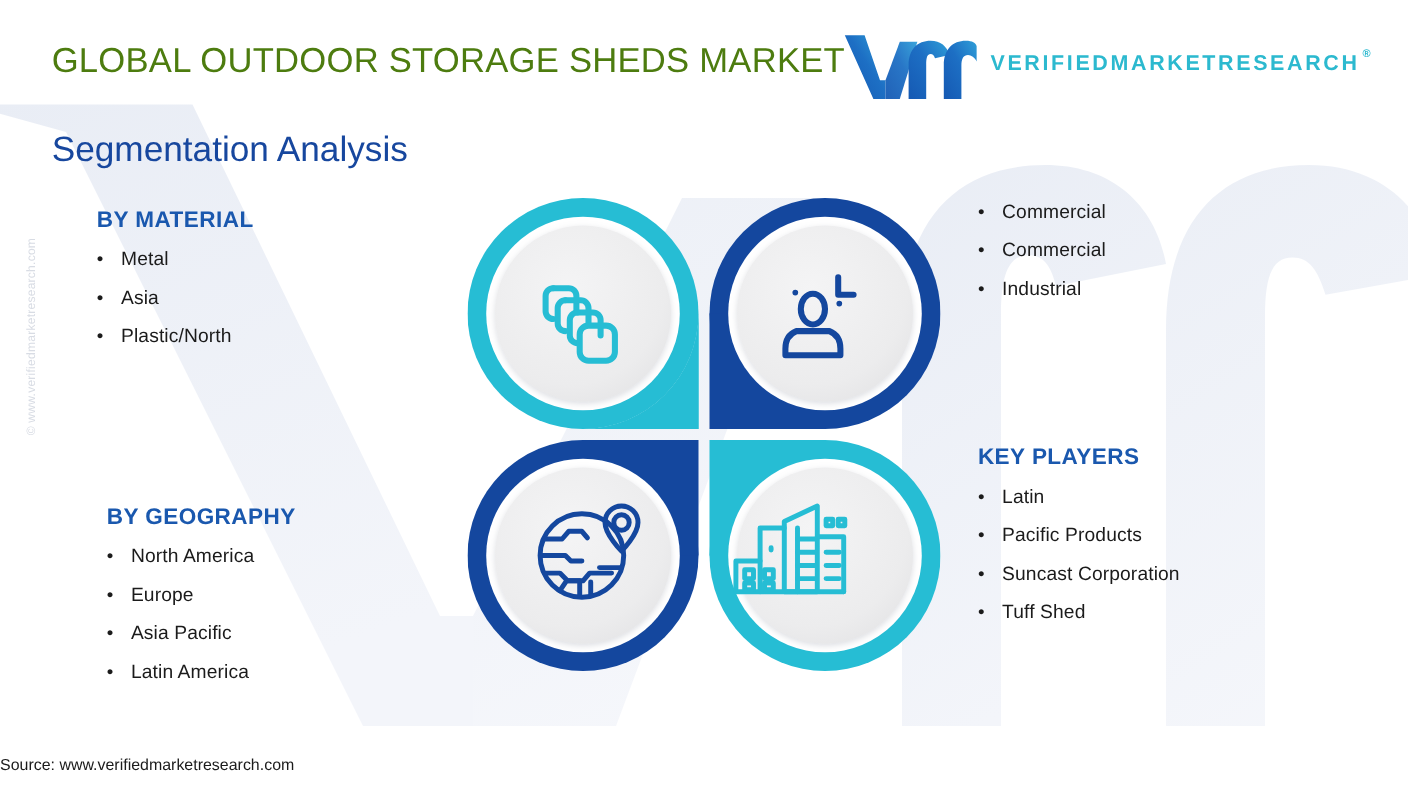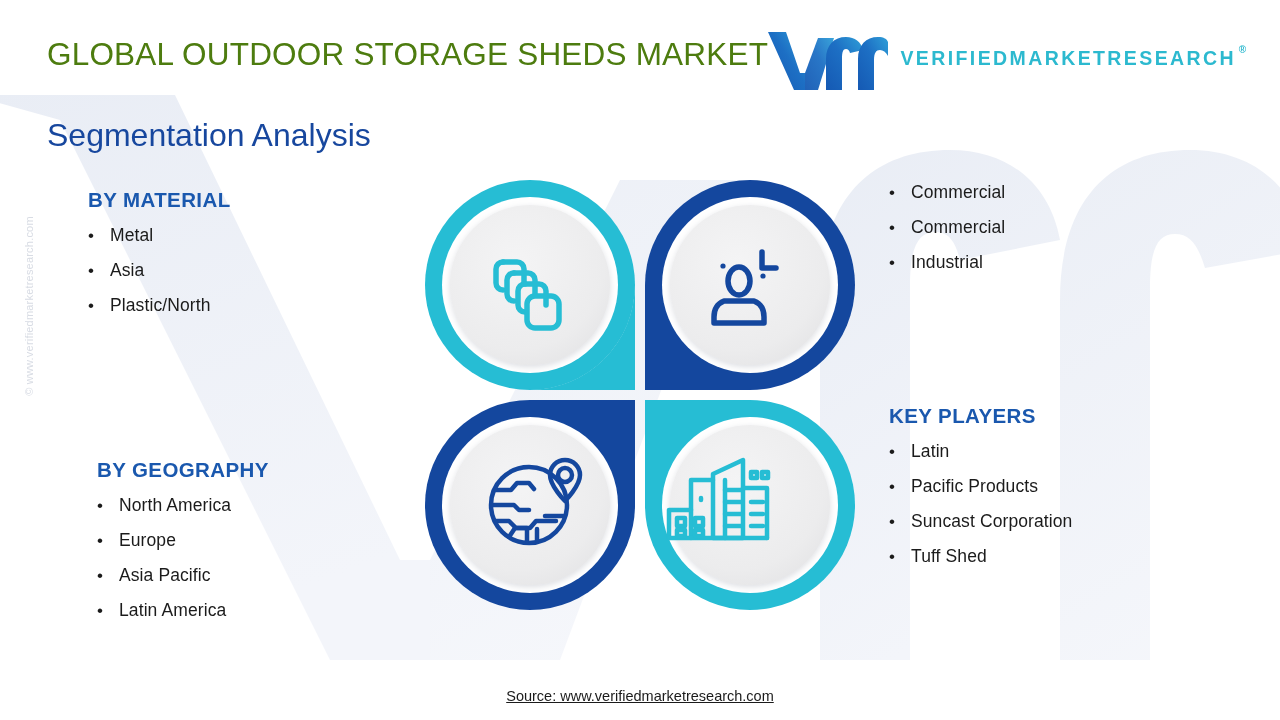--- a/index.html
+++ b/index.html
@@ -141,24 +141,22 @@
     width: 430px;
     height: 430px;
   }
 
   
   #footer-source {
     position: absolute;
     left: 0;
     right: 0;
     top: 688px;
-    text-align: center;
     font-size: 14.5px;
     color: #1b1b1b;
-    text-decoration: underline;
   }
 </style>
 </head>
 <body>
 
 <svg id="bg-watermark" viewBox="0 0 1280 720" xmlns="http://www.w3.org/2000/svg">
   <defs>
     <linearGradient id="wmGrad" x1="0" y1="0" x2="0.3" y2="1">
       <stop offset="0%" stop-color="#e9edf5"></stop>
       <stop offset="100%" stop-color="#f3f5fa"></stop>

